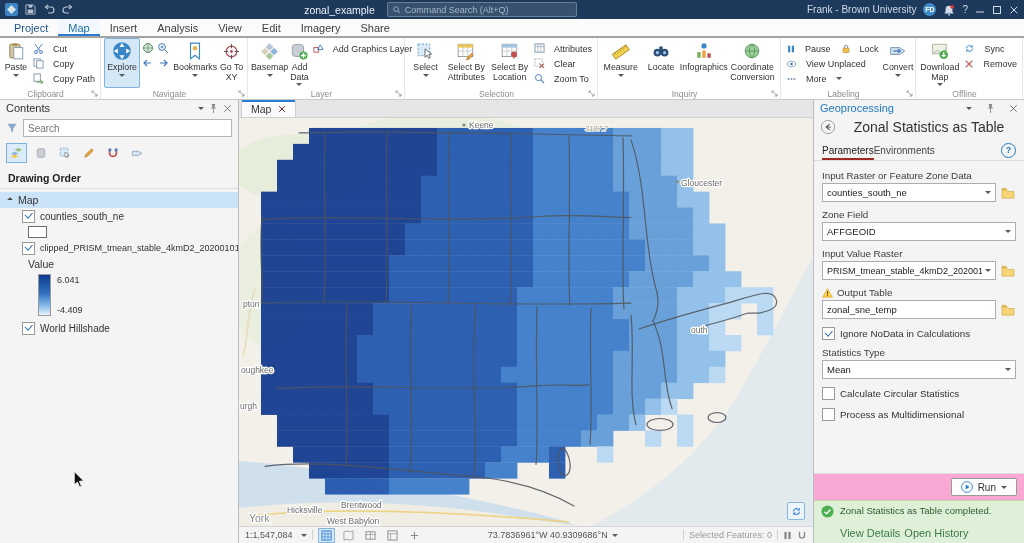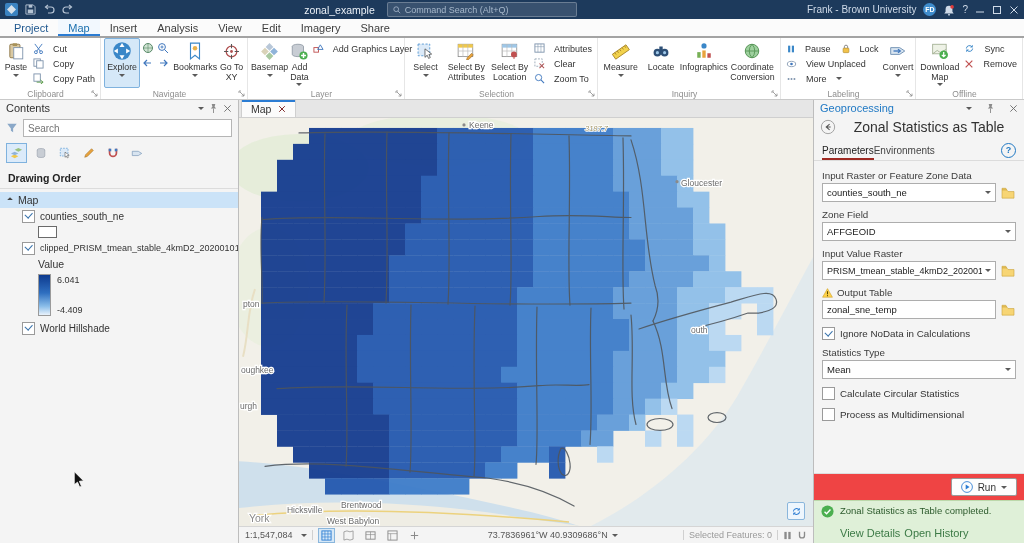--- a/index.html
+++ b/index.html
@@ -37,21 +37,21 @@
   .ct-head{display:flex;align-items:center;pad:0;padding:3px 6px;gap:5px}
   .ct-head .ttl{flex:1;font-size:11px;color:#323232}
   .ct-search{display:flex;align-items:center;gap:5px;padding:2px 6px}
   .ct-input{flex:1;height:16px;border:1px solid #b5b5b5;background:#fff;font-size:10px;color:#444;padding:0 4px;font-family:"Liberation Sans",sans-serif}
   .ct-tools{display:flex;gap:3px;padding:4px 6px 2px}
   .ct-tool{width:19px;height:18px;display:flex;align-items:center;justify-content:center;border:1px solid transparent}
   .ct-tool.active{background:#dcebfa;border-color:#7fb2de}
   .ct-dorder{font-weight:bold;padding:7px 8px 4px;color:#222;font-size:10.5px;border-bottom:1px solid #dcdcdc;margin-bottom:3px}
   .tree-row{display:flex;align-items:center;gap:5px;height:16px;padding-left:8px;white-space:nowrap;overflow:hidden}
   .tree-row.sel{background:#cbe3f8}
-  .ind1{padding-left:22px}.ind2{padding-left:38px}
+  .ind1{padding-left:22px}.ind2{padding-left:28px}
   .lname{overflow:hidden;text-overflow:clip;font-size:10px}
   .lname.long{font-size:9px}
   .cb{width:11px;height:11px;border:1px solid #9a9a9a;background:#fff;position:relative;display:inline-block;flex:none}
   .cb.on::after{content:"";position:absolute;left:1.5px;top:1.5px;width:6px;height:3.5px;border-left:1.6px solid #3973ac;border-bottom:1.6px solid #3973ac;transform:rotate(-48deg)}
   .sym{width:17px;height:10px;background:#fff;border:1px solid #6a6a6a;flex:none}
   .legend{display:flex;gap:6px;padding-left:38px;height:42px;margin:2px 0 4px}
   .ramp{width:11px;background:linear-gradient(#0d3a8e 0%,#2f6fc0 45%,#8abde9 78%,#eaf3fc 100%);border:1px solid #9a9a9a}
   .ramp-l{display:flex;flex-direction:column;justify-content:space-between;font-size:9px;color:#333;padding:1px 0}
   .texp{width:0;height:0;border-top:4px solid #444;border-left:4px solid transparent;transform:rotate(-45deg);margin-right:1px}
   
@@ -82,21 +82,21 @@
   .gp-help{margin-left:auto;width:13px;height:13px;border-radius:50%;border:1px solid #2079c4;color:#2079c4;font-size:9px;font-weight:bold;display:flex;align-items:center;justify-content:center}
   .gp-body{padding:2px 8px 4px;flex:1;overflow:hidden}
   .gp-label{margin:7px 0 2px;color:#3c3c3c;display:flex;gap:4px;align-items:center;font-size:9.8px}
   .gp-row{display:flex;gap:4px;align-items:center}
   .combo{position:relative;display:flex;align-items:center;height:17px;background:#fff;border:1px solid #adadad;padding:0 13px 0 4px;font-size:9.5px;color:#222;overflow:hidden;white-space:nowrap;flex:1}
   .combo .car{position:absolute;right:4px;top:7px}
   .combo .val{overflow:hidden}
   .val.tight{font-size:9px}
   .gp-browse{flex:none;width:16px;height:16px;display:flex;align-items:center;justify-content:center}
   .gp-check{display:flex;gap:5px;align-items:center;margin:8px 0 0;font-size:9.8px}
-  .gp-runbar{border-top:1px solid #ddd;padding:4px 7px;display:flex;justify-content:flex-end;background:#ef4444}
+  .gp-runbar{border-top:1px solid #ddd;padding:4px 7px;display:flex;justify-content:flex-end;background:#f9a8d4}
   .run-btn{display:flex;align-items:center;gap:5px;border:1px solid #9a9a9a;background:#fdfdfd;border-radius:2px;font-size:10px;color:#333;padding:2px 9px;font-family:"Liberation Sans",sans-serif}
   .gp-complete{background:#dff0d8;border-top:1px solid #bcd8ab;padding:4px 7px;display:flex;gap:6px;align-items:flex-start;min-height:28px}
   .gp-comp-msg{color:#2c5a2c;font-size:9.5px}
   .gp-links{display:flex;gap:4px;color:#3c7a46;font-size:11px;margin-top:11px}
   .cursor{position:absolute;left:73px;top:471px;z-index:60;pointer-events:none}
 </style>
 </head>
 <body>
 
 <div class="titlebar">

